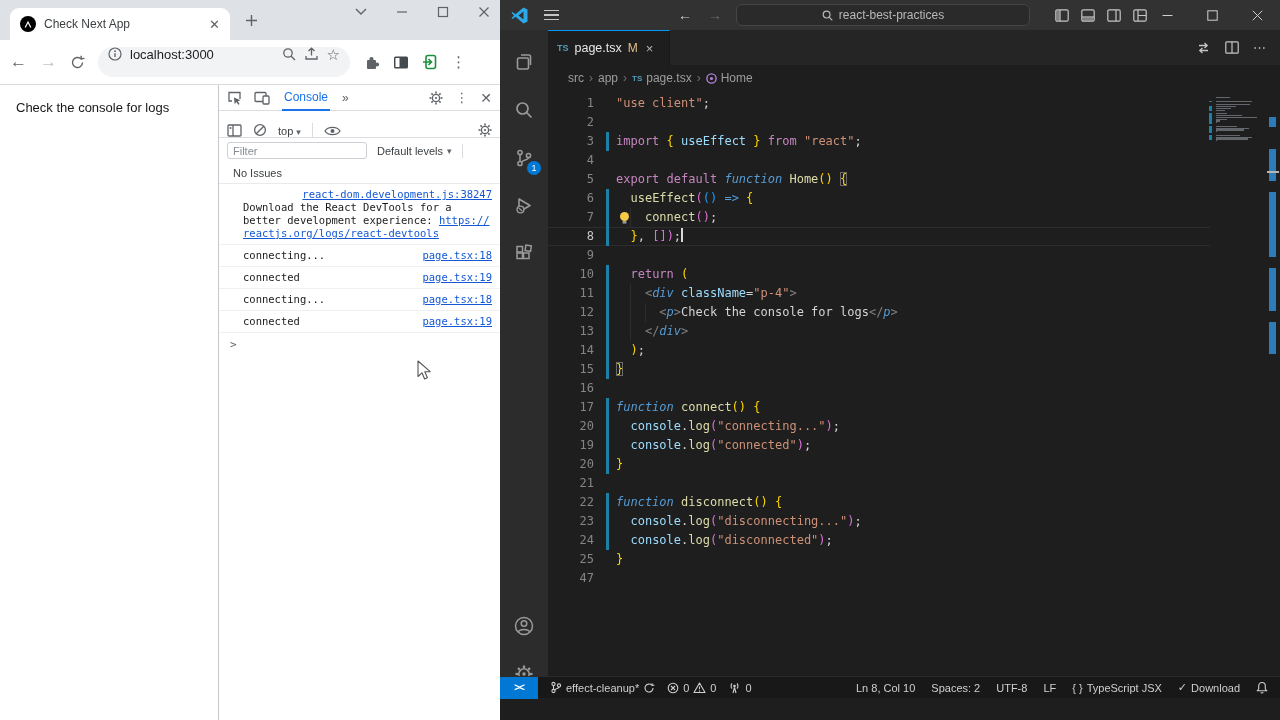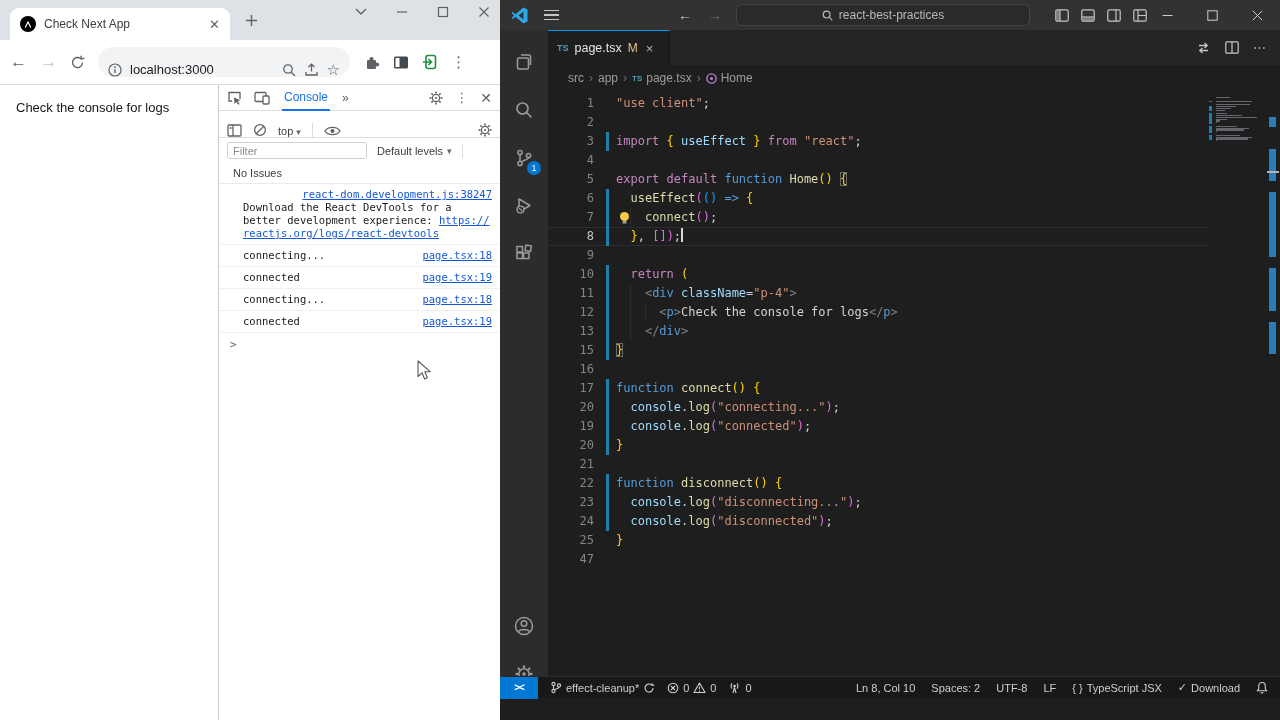--- a/index.html
+++ b/index.html
@@ -15,21 +15,21 @@
   .b-tab-title { flex:1; font-size:12px; color:#3c4043; white-space:nowrap; overflow:hidden; }
   .b-tab-close { color:#5f6368; font-size:13px; line-height:1; cursor:default; }
   .b-newtab { position:absolute; left:244px; top:13px; width:16px; height:16px; color:#5f6368; }
   .b-winctrl { position:absolute; right:10px; top:6px; display:flex; gap:29px; align-items:center; }
   .b-winctrl svg { display:block; }
   .b-toolbar { height:45px; background:#fff; display:flex; align-items:center; padding:0 10px; gap:13px;
                border-bottom:1px solid #dadce0; }
   .b-nav { font-size:17px; color:#5f6368; }
   .b-nav.disabled { color:#c0c4c8; }
   .b-pill { flex:0 0 252px; height:30px; background:#f1f3f4; border-radius:15px; display:flex;
-            align-items:flex-end; padding:0 10px; gap:8px; }
+            align-items:flex-start; padding:0 10px; gap:8px; }
   .b-url { flex:1; font-size:13px; color:#202124; }
   .b-content { position:relative; height:635px; background:#fff; }
   .b-pagetext { position:absolute; left:16px; top:15px; font-size:13px; color:#171717; }
 
   
   .dt { position:absolute; left:218px; top:0; right:0; bottom:0; background:#fff;
         border-left:1px solid #c5c8cc; color:#3c4043; }
   .dt-row1 { height:26px; border-bottom:1px solid #dadce0; display:flex; align-items:center; padding:0 8px; gap:12px; }
   .dt-tab { font-size:12px; color:#1a73e8; height:26px; line-height:25px; border-bottom:2px solid #1a73e8; padding:0 2px; }
   .dt-more { color:#5f6368; font-size:12px; }
@@ -95,21 +95,21 @@
   .code-line { position:relative; height:19px; white-space:pre;
                font-family:"DejaVu Sans Mono", monospace; font-size:12px; line-height:19px; }
   .code-line.current { box-shadow: inset 0 1px 0 rgba(255,255,255,.07), inset 0 -1px 0 rgba(255,255,255,.07); }
   .ln { position:absolute; left:0; top:0; width:46px; text-align:right; color:#858585; }
   .current .ln { color:#c6c6c6; }
   .mod-bar { position:absolute; left:58px; top:0; width:3px; height:19px; background:#1b81a8; }
   .code-text { position:absolute; left:68px; top:0; }
   .guide { position:absolute; top:0; height:19px; width:1px; background:rgba(255,255,255,.07); }
   .caret { display:inline-block; width:1.5px; height:14px; background:#d8d8d8; vertical-align:-2px; }
   .bulb { position:absolute; left:70px; top:3px; }
-  .tok-k { color:#C586C0; } .tok-f { color:#569CD6; } .tok-fn { color:#DCDCAA; }
+  .tok-k { color:#C586C0; } .tok-f { color:#569CD6;font-style:italic; } .tok-fn { color:#DCDCAA; }
   .tok-v { color:#9CDCFE; } .tok-s { color:#CE9178; } .tok-p { color:#D4D4D4; }
   .tok-b1 { color:#FFD700; } .tok-b2 { color:#DA70D6; } .tok-b3 { color:#179FFF; }
   .tok-t { color:#808080; } .tok-x { color:#D4D4D4; }
   .bracket-box { outline:1px solid rgba(150,150,150,.65); outline-offset:-1px; }
 
   .minimap { position:absolute; top:6px; right:18px; width:46px; }
   .mm-line { position:relative; height:1.3px; margin-bottom:0.5px; }
   .mm-bar { height:100%; background:rgba(195,205,215,.42); }
   .mm-mod { position:absolute; left:-7px; top:0; width:2.5px; height:1.8px; background:#1b81a8; }
   .ruler { position:absolute; right:0; top:0; width:14px; height:100%; }
@@ -488,20 +488,21 @@
               <div class="code-line"><span class="ln">7</span><div class="mod-bar"></div><div class="guide" style="left: 82.46px;"></div><span class="code-text"><span class="tok-p">    </span><span class="tok-fn">connect</span><span class="tok-b2">(</span><span class="tok-b2">)</span><span class="tok-p">;</span></span><svg class="bulb" width="13" height="14">
                   <circle cx="6.5" cy="5.5" r="4.5" fill="#f7c948"></circle>
                   <rect x="4.6" y="10" width="3.8" height="2.6" fill="#9a9a9a"></rect>
                 </svg></div>
               <div class="code-line current"><span class="ln">8</span><div class="mod-bar"></div><span class="code-text"><span class="tok-p">  </span><span class="tok-b1">}</span><span class="tok-p">,</span><span class="tok-p"> </span><span class="tok-b2">[</span><span class="tok-b2">]</span><span class="tok-b2">)</span><span class="tok-p">;</span><span class="caret"></span></span></div>
               <div class="code-line"><span class="ln">9</span><span class="code-text"></span></div>
               <div class="code-line"><span class="ln">10</span><div class="mod-bar"></div><span class="code-text"><span class="tok-p">  </span><span class="tok-k">return</span><span class="tok-p"> </span><span class="tok-b1">(</span></span></div>
               <div class="code-line"><span class="ln">11</span><div class="mod-bar"></div><div class="guide" style="left: 82.46px;"></div><span class="code-text"><span class="tok-p">    </span><span class="tok-t">&lt;</span><span class="tok-f">div</span><span class="tok-p"> </span><span class="tok-v">className</span><span class="tok-p">=</span><span class="tok-s">"p-4"</span><span class="tok-t">&gt;</span></span></div>
               <div class="code-line"><span class="ln">12</span><div class="mod-bar"></div><div class="guide" style="left: 82.46px;"></div><div class="guide" style="left: 96.92px;"></div><span class="code-text"><span class="tok-p">      </span><span class="tok-t">&lt;</span><span class="tok-f">p</span><span class="tok-t">&gt;</span><span class="tok-x">Check the console for logs</span><span class="tok-t">&lt;/</span><span class="tok-f">p</span><span class="tok-t">&gt;</span></span></div>
               <div class="code-line"><span class="ln">13</span><div class="mod-bar"></div><div class="guide" style="left: 82.46px;"></div><span class="code-text"><span class="tok-p">    </span><span class="tok-t">&lt;/</span><span class="tok-f">div</span><span class="tok-t">&gt;</span></span></div>
+              <div class="code-line"><span class="ln">14</span><div class="mod-bar"></div><span class="code-text"><span class="tok-p">  </span><span class="tok-b1">)</span><span class="tok-p">;</span></span></div>
               <div class="code-line"><span class="ln">15</span><div class="mod-bar"></div><span class="code-text"><span class="tok-b1 bracket-box">}</span></span></div>
               <div class="code-line"><span class="ln">16</span><span class="code-text"></span></div>
               <div class="code-line"><span class="ln">17</span><div class="mod-bar"></div><span class="code-text"><span class="tok-f">function</span><span class="tok-p"> </span><span class="tok-fn">connect</span><span class="tok-b1">(</span><span class="tok-b1">)</span><span class="tok-p"> </span><span class="tok-b1">{</span></span></div>
               <div class="code-line"><span class="ln">20</span><div class="mod-bar"></div><span class="code-text"><span class="tok-p">  </span><span class="tok-v">console</span><span class="tok-p">.</span><span class="tok-fn">log</span><span class="tok-b2">(</span><span class="tok-s">"connecting..."</span><span class="tok-b2">)</span><span class="tok-p">;</span></span></div>
               <div class="code-line"><span class="ln">19</span><div class="mod-bar"></div><span class="code-text"><span class="tok-p">  </span><span class="tok-v">console</span><span class="tok-p">.</span><span class="tok-fn">log</span><span class="tok-b2">(</span><span class="tok-s">"connected"</span><span class="tok-b2">)</span><span class="tok-p">;</span></span></div>
               <div class="code-line"><span class="ln">20</span><div class="mod-bar"></div><span class="code-text"><span class="tok-b1">}</span></span></div>
               <div class="code-line"><span class="ln">21</span><span class="code-text"></span></div>
               <div class="code-line"><span class="ln">22</span><div class="mod-bar"></div><span class="code-text"><span class="tok-f">function</span><span class="tok-p"> </span><span class="tok-fn">disconnect</span><span class="tok-b1">(</span><span class="tok-b1">)</span><span class="tok-p"> </span><span class="tok-b1">{</span></span></div>
               <div class="code-line"><span class="ln">23</span><div class="mod-bar"></div><span class="code-text"><span class="tok-p">  </span><span class="tok-v">console</span><span class="tok-p">.</span><span class="tok-fn">log</span><span class="tok-b2">(</span><span class="tok-s">"disconnecting..."</span><span class="tok-b2">)</span><span class="tok-p">;</span></span></div>
               <div class="code-line"><span class="ln">24</span><div class="mod-bar"></div><span class="code-text"><span class="tok-p">  </span><span class="tok-v">console</span><span class="tok-p">.</span><span class="tok-fn">log</span><span class="tok-b2">(</span><span class="tok-s">"disconnected"</span><span class="tok-b2">)</span><span class="tok-p">;</span></span></div>

